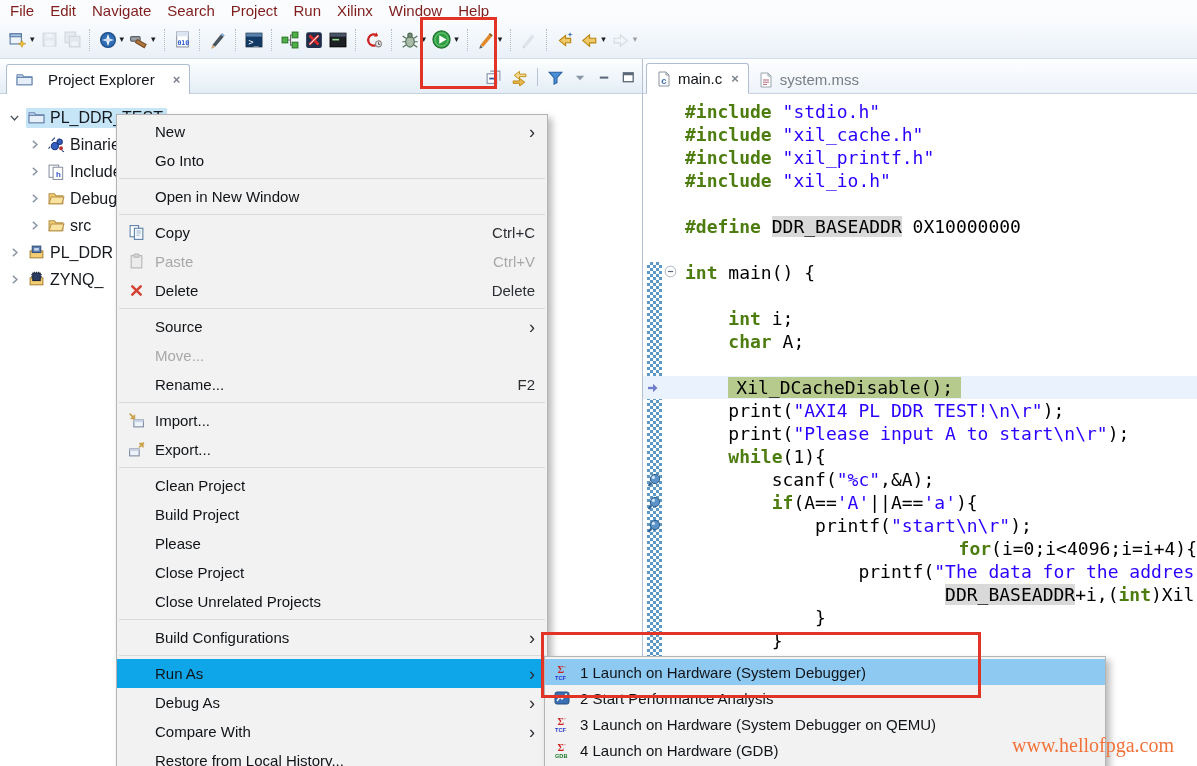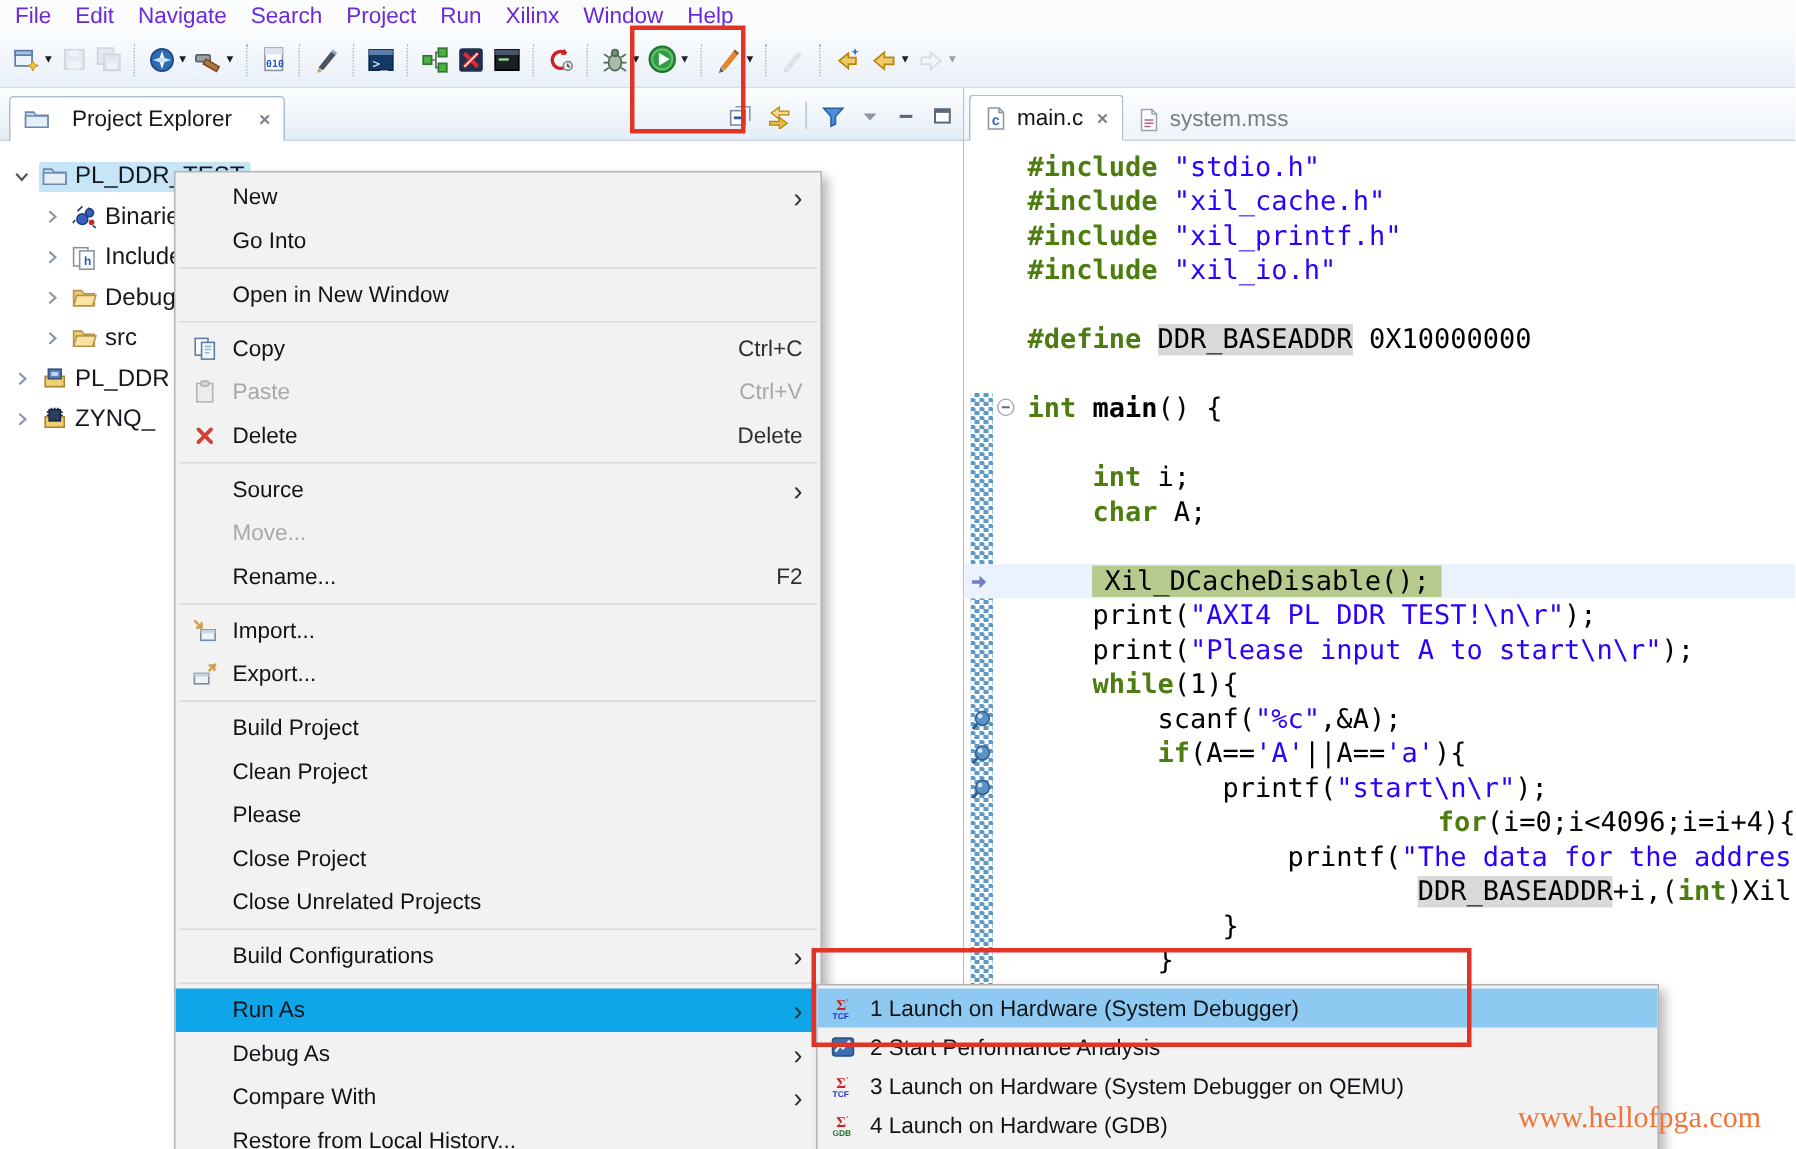--- a/index.html
+++ b/index.html
@@ -1,20 +1,20 @@
 <!DOCTYPE html>
 <html><head>
 <meta charset="utf-8">
 <style>
   html,body{margin:0;padding:0}
   body{width:1197px;height:766px;overflow:hidden;font-family:"Liberation Sans",sans-serif;background:#fff;position:relative;-webkit-font-smoothing:antialiased}
   .app{width:100%;height:100%;display:flex;flex-direction:column;position:relative}
 
   
-  .menubar{height:21px;display:flex;align-items:center;padding-left:2px;background:#fbfcfd;font-size:15px;color:#6d28d9}
+  .menubar{height:21px;display:flex;align-items:center;padding-left:2px;background:#fbfcfd;font-size:15px;color:#7f1d1d}
   .menubar .mi{padding:0 8px;cursor:default;white-space:nowrap}
 
   
   .toolbar{height:37px;display:flex;align-items:center;background:linear-gradient(#fafcfe,#e9f0f8);border-bottom:1px solid #d3dde8;padding-left:6px}
   .tb-btn{display:flex;align-items:center;gap:3px;padding:3px 3px;border-radius:3px}
   .tb-btn.disabled{opacity:.4}
   .tb-btn svg{display:block}
   .caret{font-size:9px;color:#1c1c1c;line-height:1}
   .tb-sep{width:1px;height:22px;border-left:1px dotted #afbccc;margin:0 5px}
 
@@ -42,21 +42,21 @@
   .ed-tab{display:flex;align-items:center;gap:6px;height:29px;padding:0 9px;font-size:15px;color:#767d85;margin-bottom:-1px}
   .ed-tab.active{background:#fff;border:1px solid #aebfd2;border-bottom:1px solid #fff;border-radius:3px 3px 0 0;color:#0e1215}
   .ed-tab svg{display:block}
   .editor-content{position:relative;flex:1;font-family:"DejaVu Sans Mono",monospace;font-size:18px;overflow:hidden;background:#fff}
   .hatch{position:absolute;left:4px;width:15px;top:168px;bottom:0;background:repeating-conic-gradient(#5e99c6 0% 25%,#fdfeff 0% 50%) 0 0/6px 6px}
   .code-line{position:absolute;left:0;right:0;height:23px;line-height:23px;white-space:pre;padding-left:42px;color:#000}
   .code-line.current{background:#eaf3fd}
   .k{color:#4d7c0f;font-weight:bold}
   .s{color:#2a00ff}
   .o{background:#d9d9d9}
-  .b{font-weight:bold}
+  .b{font-weight:normal}
   .g{background:#b7ca8e;padding:0 8px}
   .gutter-ic{position:absolute;left:3px;width:16px;height:16px}
   .fold-ic{position:absolute;left:21px;width:13px;height:13px}
   .gutter-ic svg,.fold-ic svg{display:block;width:100%;height:100%}
 
   
   .ctx-menu{position:absolute;left:116px;top:114px;width:430px;height:652px;background:#f2f2f2;border:1px solid #b4b4b4;box-shadow:4px 4px 7px rgba(0,0,0,.28);z-index:30;padding-top:2px;overflow:hidden;font-size:15px;color:#101418}
   .cmi{height:29px;display:flex;align-items:center;padding:0 12px 0 8px}
   .cmi .ic{width:22px;display:flex;justify-content:center}
   .cmi .ic svg{display:block}
@@ -637,25 +637,25 @@
             <path d="M10.5 6L15 1.5M10.5 2.5H14V6" stroke="#caa04a" fill="none" stroke-width="1.5"></path>
             <rect x="1.5" y="7.5" width="9" height="6.5" fill="#eef3f9" stroke="#7a8aa0"></rect>
             <rect x="1.5" y="7.5" width="9" height="2" fill="#c8d4e4"></rect>
           </svg>
         </span>
         <span class="lbl">Export...</span>
       </div>
       <div class="menu-sep"></div>
       <div class="cmi">
         <span class="ic"></span>
+        <span class="lbl">Clean Project</span>
+      </div>
+      <div class="cmi">
+        <span class="ic"></span>
         <span class="lbl">Build Project</span>
-      </div>
-      <div class="cmi">
-        <span class="ic"></span>
-        <span class="lbl">Clean Project</span>
       </div>
       <div class="cmi">
         <span class="ic"></span>
         <span class="lbl">Please</span>
       </div>
       <div class="cmi">
         <span class="ic"></span>
         <span class="lbl">Close Project</span>
       </div>
       <div class="cmi">

